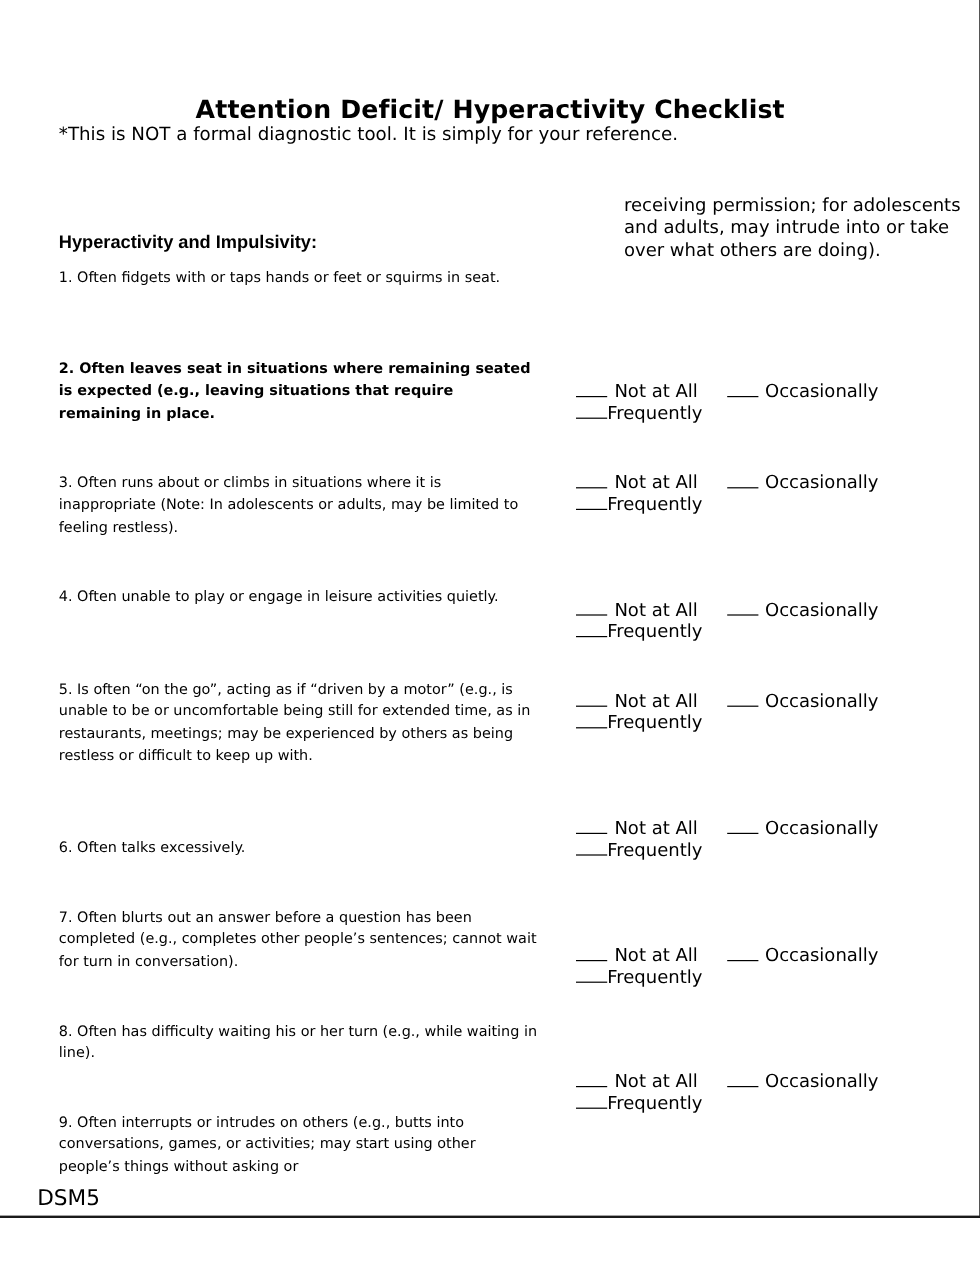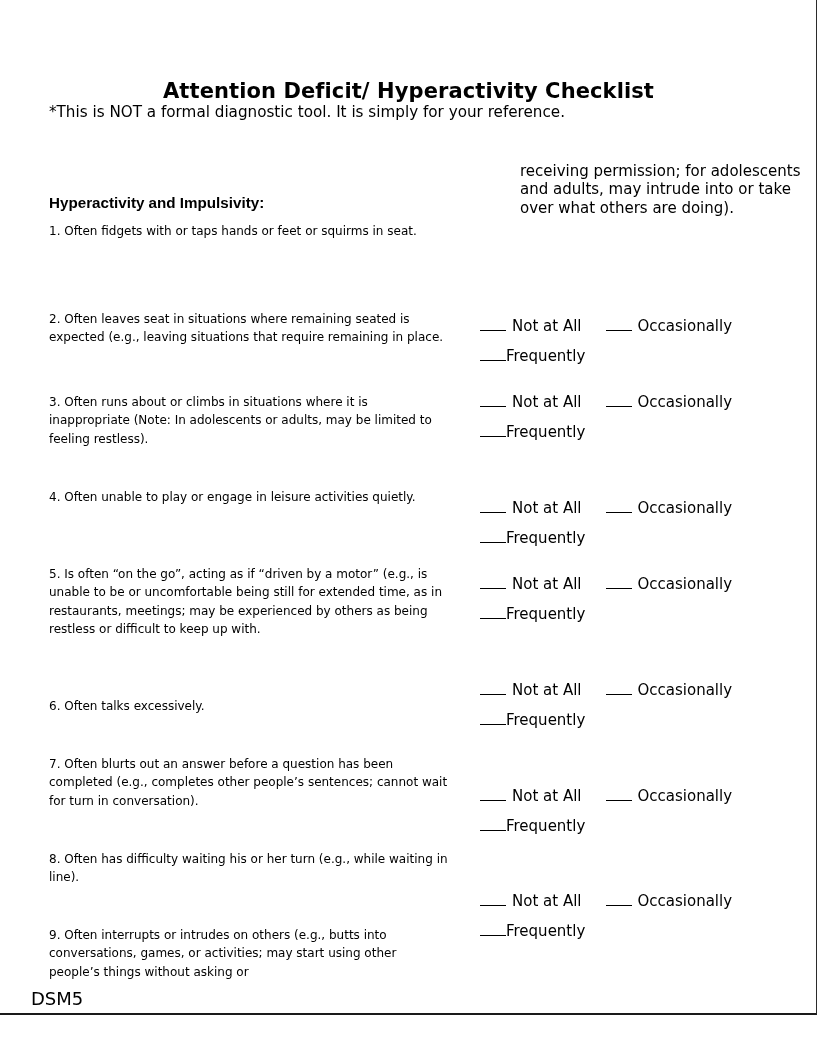--- a/index.html
+++ b/index.html
@@ -85,21 +85,21 @@
   .rating {
     position: absolute;
     left: 480px;
     width: 320px;
     font-size: 15px;
     line-height: 18.4px;
     font-family: "DejaVu Sans", "Liberation Sans", sans-serif;
     white-space: nowrap;
   }
   .rating .line1 { display: block; }
-  .rating .line2 { display: block; margin-top: 12px; }
+  .rating .line2 { display: block; }
   .blank {
     display: inline-block;
     border-bottom: 1.6px solid #000;
     width: 26px;
     height: 11px;
     vertical-align: baseline;
     margin-right: 0px;
   }
   .opt-label { }
   .gap-a { display: inline-block; width: 6px; }
@@ -126,21 +126,21 @@
 
   <div class="note note-1">*This is NOT a formal diagnostic tool. It is simply for your reference.</div>
 
 
   <div class="section-heading">Hyperactivity and Impulsivity:</div>
 
   <div class="cont-text">receiving permission; for adolescents and adults, may intrude into or take over what others are doing).</div>
 
   <div id="symptom-list">
       <div class="symptom" style="top: 222px;">1. Often fidgets with or taps hands or feet or squirms in seat.</div>
-      <div class="symptom" style="top: 310px;">2. Often leaves seat in situations where remaining seated is expected (e.g., leaving situations that require remaining in place.</div>
+      <div class="symptom" style="top: 298px; font-weight: bold;">2. Often leaves seat in situations where remaining seated is expected (e.g., leaving situations that require remaining in place.</div>
       <div class="symptom" style="top: 393px;">3. Often runs about or climbs in situations where it is inappropriate (Note: In adolescents or adults, may be limited to feeling restless).</div>
       <div class="symptom" style="top: 488px;">4. Often unable to play or engage in leisure activities quietly.</div>
       <div class="symptom" style="top: 565px;">5. Is often “on the go”, acting as if “driven by a motor” (e.g., is unable to be or uncomfortable being still for extended time, as in restaurants, meetings; may be experienced by others as being restless or difficult to keep up with.</div>
       <div class="symptom" style="top: 697px;">6. Often talks excessively.</div>
       <div class="symptom" style="top: 755px;">7. Often blurts out an answer before a question has been completed (e.g., completes other people’s sentences; cannot wait for turn in conversation).</div>
       <div class="symptom" style="top: 850px;">8. Often has difficulty waiting his or her turn (e.g., while waiting in line).</div>
       <div class="symptom" style="top: 926px;">9. Often interrupts or intrudes on others (e.g., butts into conversations, games, or activities; may start using other people’s things without asking or</div>
     </div>
 
   <div id="rating-list">

